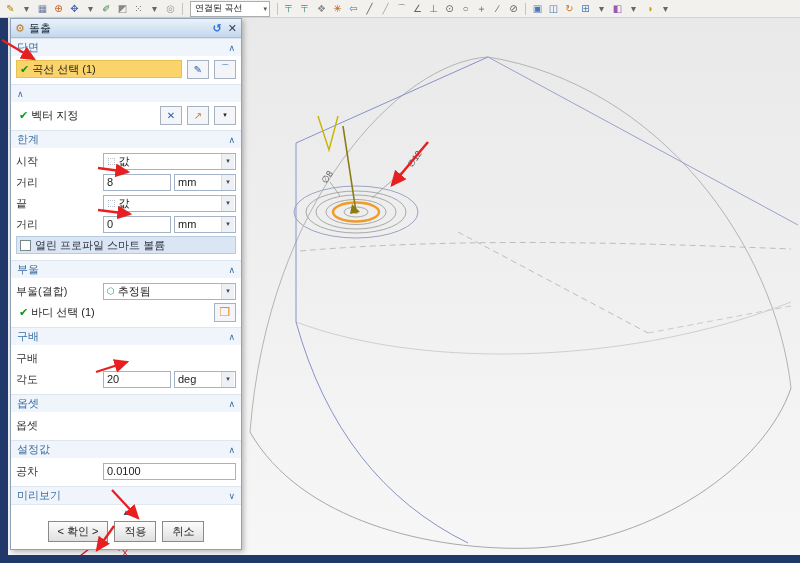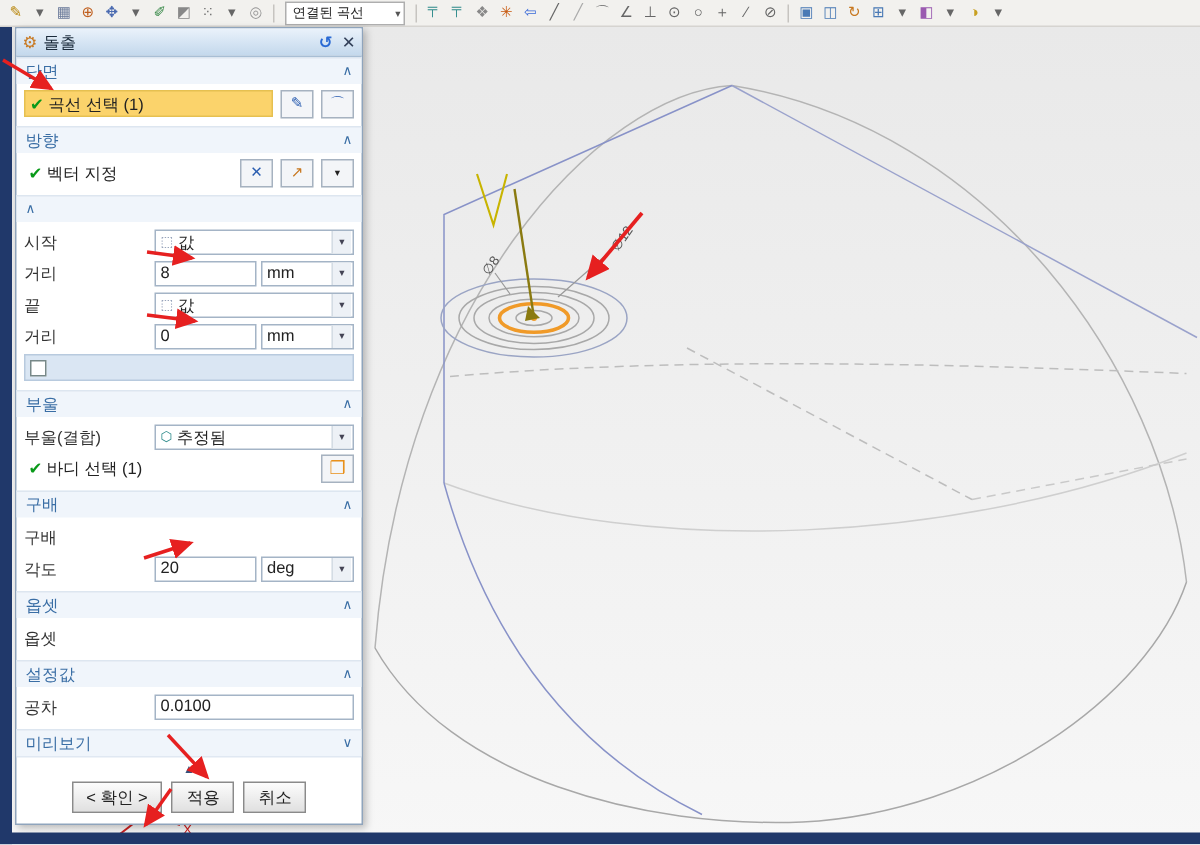--- a/index.html
+++ b/index.html
@@ -177,21 +177,20 @@
         <span class="mini-btn">
             <span style="color:#2a5db0">✎</span>
           </span>
         <span class="mini-btn">
             <span style="color:#2a5db0">⌒</span>
           </span>
       </div>
     </div>
 
     <div class="sec-h">
-      <span class="sec-t">방향</span>
       <span class="sec-chev">∧</span>
     </div>
     <div class="sec-b">
       <div class="row">
         <div class="plain-sel">
           <span class="check">✔</span>
           <span>벡터 지정</span>
         </div>
         <span class="mini-btn">
             <span style="color:#2a5db0;font-weight:bold">✕</span>
@@ -199,20 +198,21 @@
         <span class="mini-btn">
             <span style="color:#c87820">↗</span>
           </span>
         <span class="mini-btn">
             <span style="font-size:7px">▾</span>
           </span>
       </div>
     </div>
 
     <div class="sec-h">
+      <span class="sec-t">한계</span>
       <span class="sec-chev">∧</span>
     </div>
     <div class="sec-b">
       <div class="row">
         <span class="row-label">시작</span>
         <div class="combo">
           <span class="combo-ic">⬚</span>
           <span class="combo-text">값</span>
           <span class="combo-caret">▾</span>
         </div>
@@ -237,20 +237,21 @@
         <span class="row-label">거리</span>
         <input class="txt w-val" value="0" style="">
         <div class="combo w-full">
           <span class="combo-text">mm</span>
           <span class="combo-caret">▾</span>
         </div>
       </div>
       <div class="row">
         <div class="chkbox-row">
           <span class="chk"></span>
+          <span>열린 프로파일 스마트 볼륨</span>
         </div>
       </div>
     </div>
 
     <div class="sec-h">
       <span class="sec-t">부울</span>
       <span class="sec-chev">∧</span>
     </div>
     <div class="sec-b">
       <div class="row">

